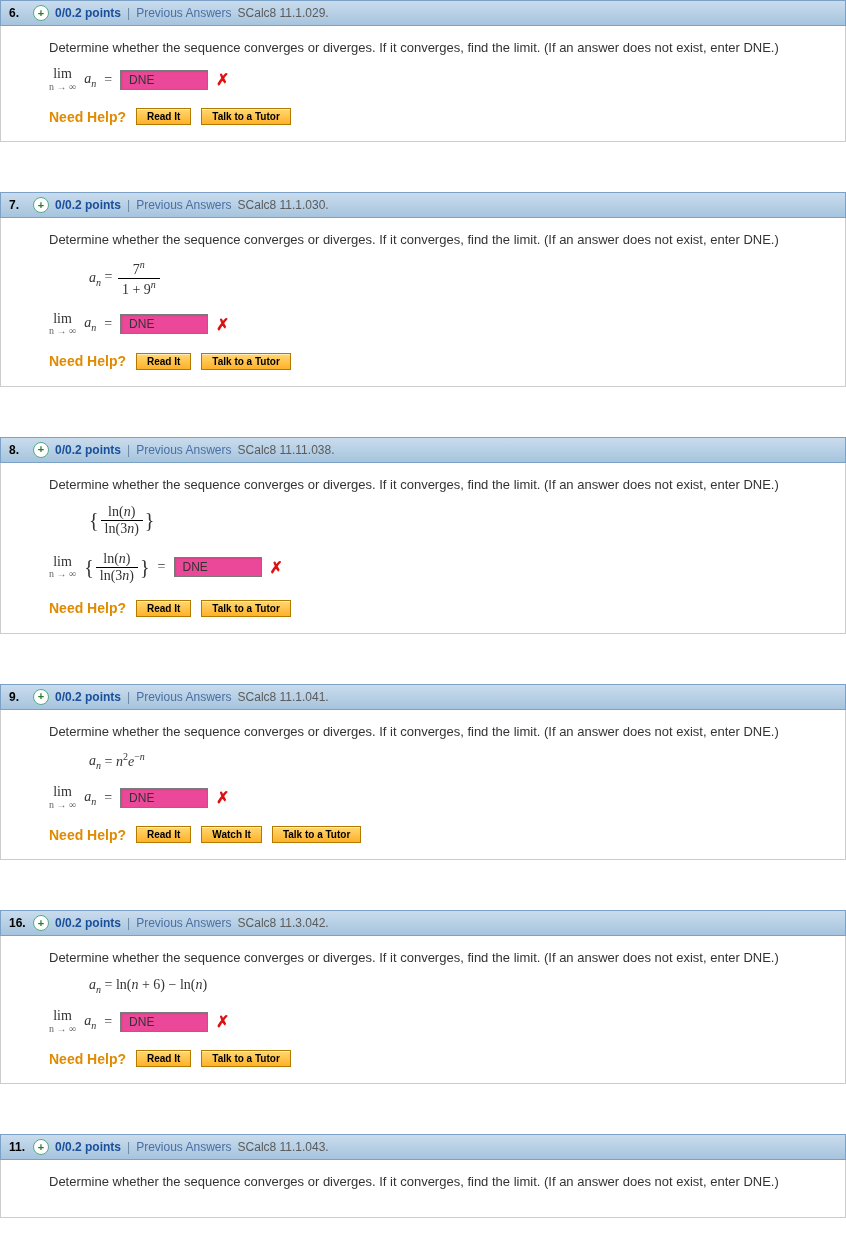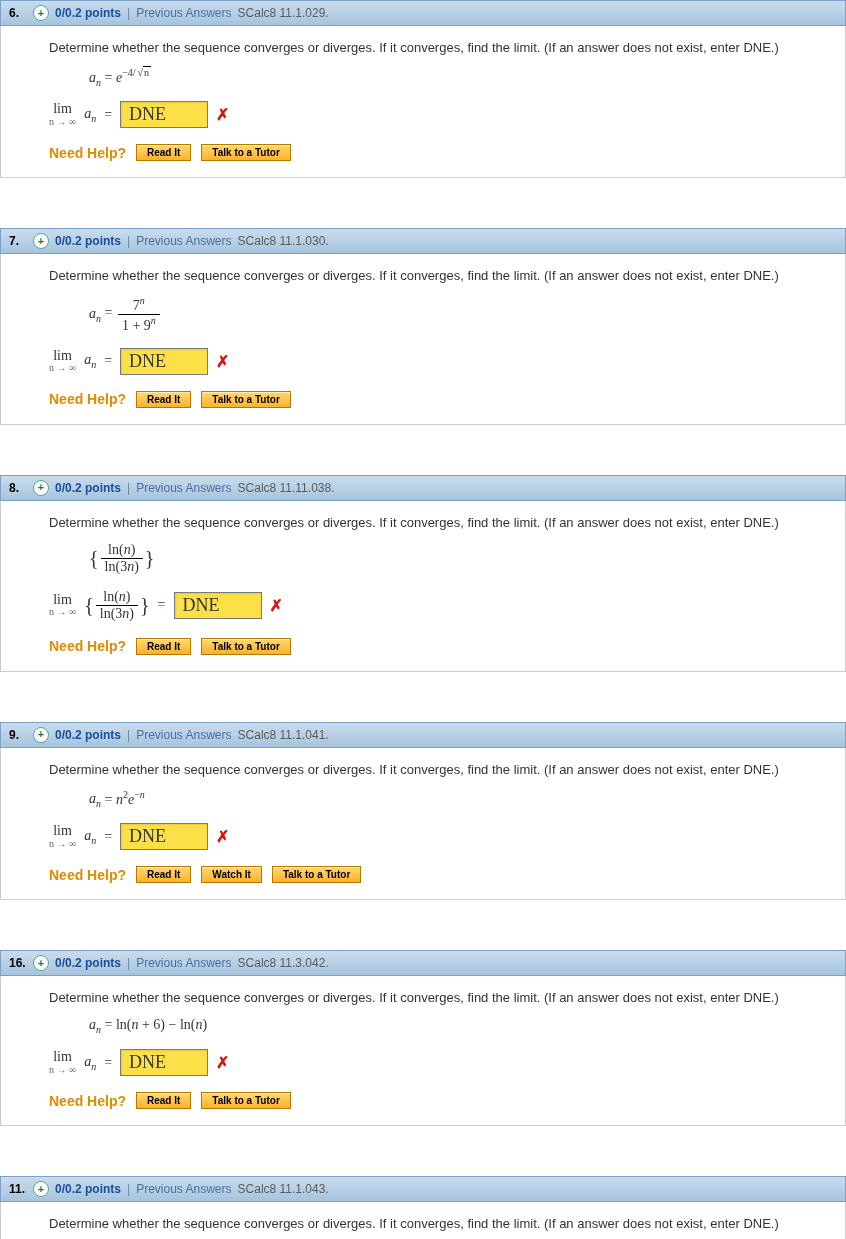--- a/index.html
+++ b/index.html
@@ -103,23 +103,23 @@
     font-size: 14px;
   }
   .limstack {
     display: inline-block;
     text-align: center;
     line-height: 1.05;
   }
   .limtop { display:block; font-size: 14px; }
   .limbot { display:block; font-size: 10px; color:#666; }
   .answerbox {
-    font-family: Liberation Serif, serif;
-    font-size: 18px;
-    background: #fde047;
+    font-family: Liberation Sans, sans-serif;
+    font-size: 12px;
+    background: #ec4899;
     border: 1px solid #7a7a7a;
     padding: 2px 8px;
     min-width: 70px;
     display: inline-block;
     box-shadow: inset 1px 1px 2px rgba(0,0,0,.1);
   }
   .xmark {
     color: #d11;
     font-weight: bold;
     font-size: 16px;
@@ -158,21 +158,20 @@
       <div class="qhead">
         <span class="qnum">6.</span>
         <span class="plusbtn">+</span>
         <span class="points">0/0.2 points</span>
         <span class="sep">|</span>
         <span class="prevlink">Previous Answers</span>
         <span class="ref">SCalc8 11.1.029.</span>
       </div>
       <div class="qbody">
         <div class="prompt">Determine whether the sequence converges or diverges. If it converges, find the limit. (If an answer does not exist, enter DNE.)</div>
-        <div class="formula"><span class="an-eq">a<span class="sub">n</span></span> = <span class="an-eq">e</span><span class="sup">−4/<span class="sqrt">√<span class="rad">n</span></span></span></div>
         <div class="limrow">
           <span class="limstack">
             <span class="limtop">lim</span>
             <span class="limbot">n → ∞</span>
           </span>
           <span><span class="an-eq">a<span class="sub">n</span></span></span>
           <span>=</span>
           <span class="answerbox">DNE</span>
           <span class="xmark">✗</span>
         </div>

